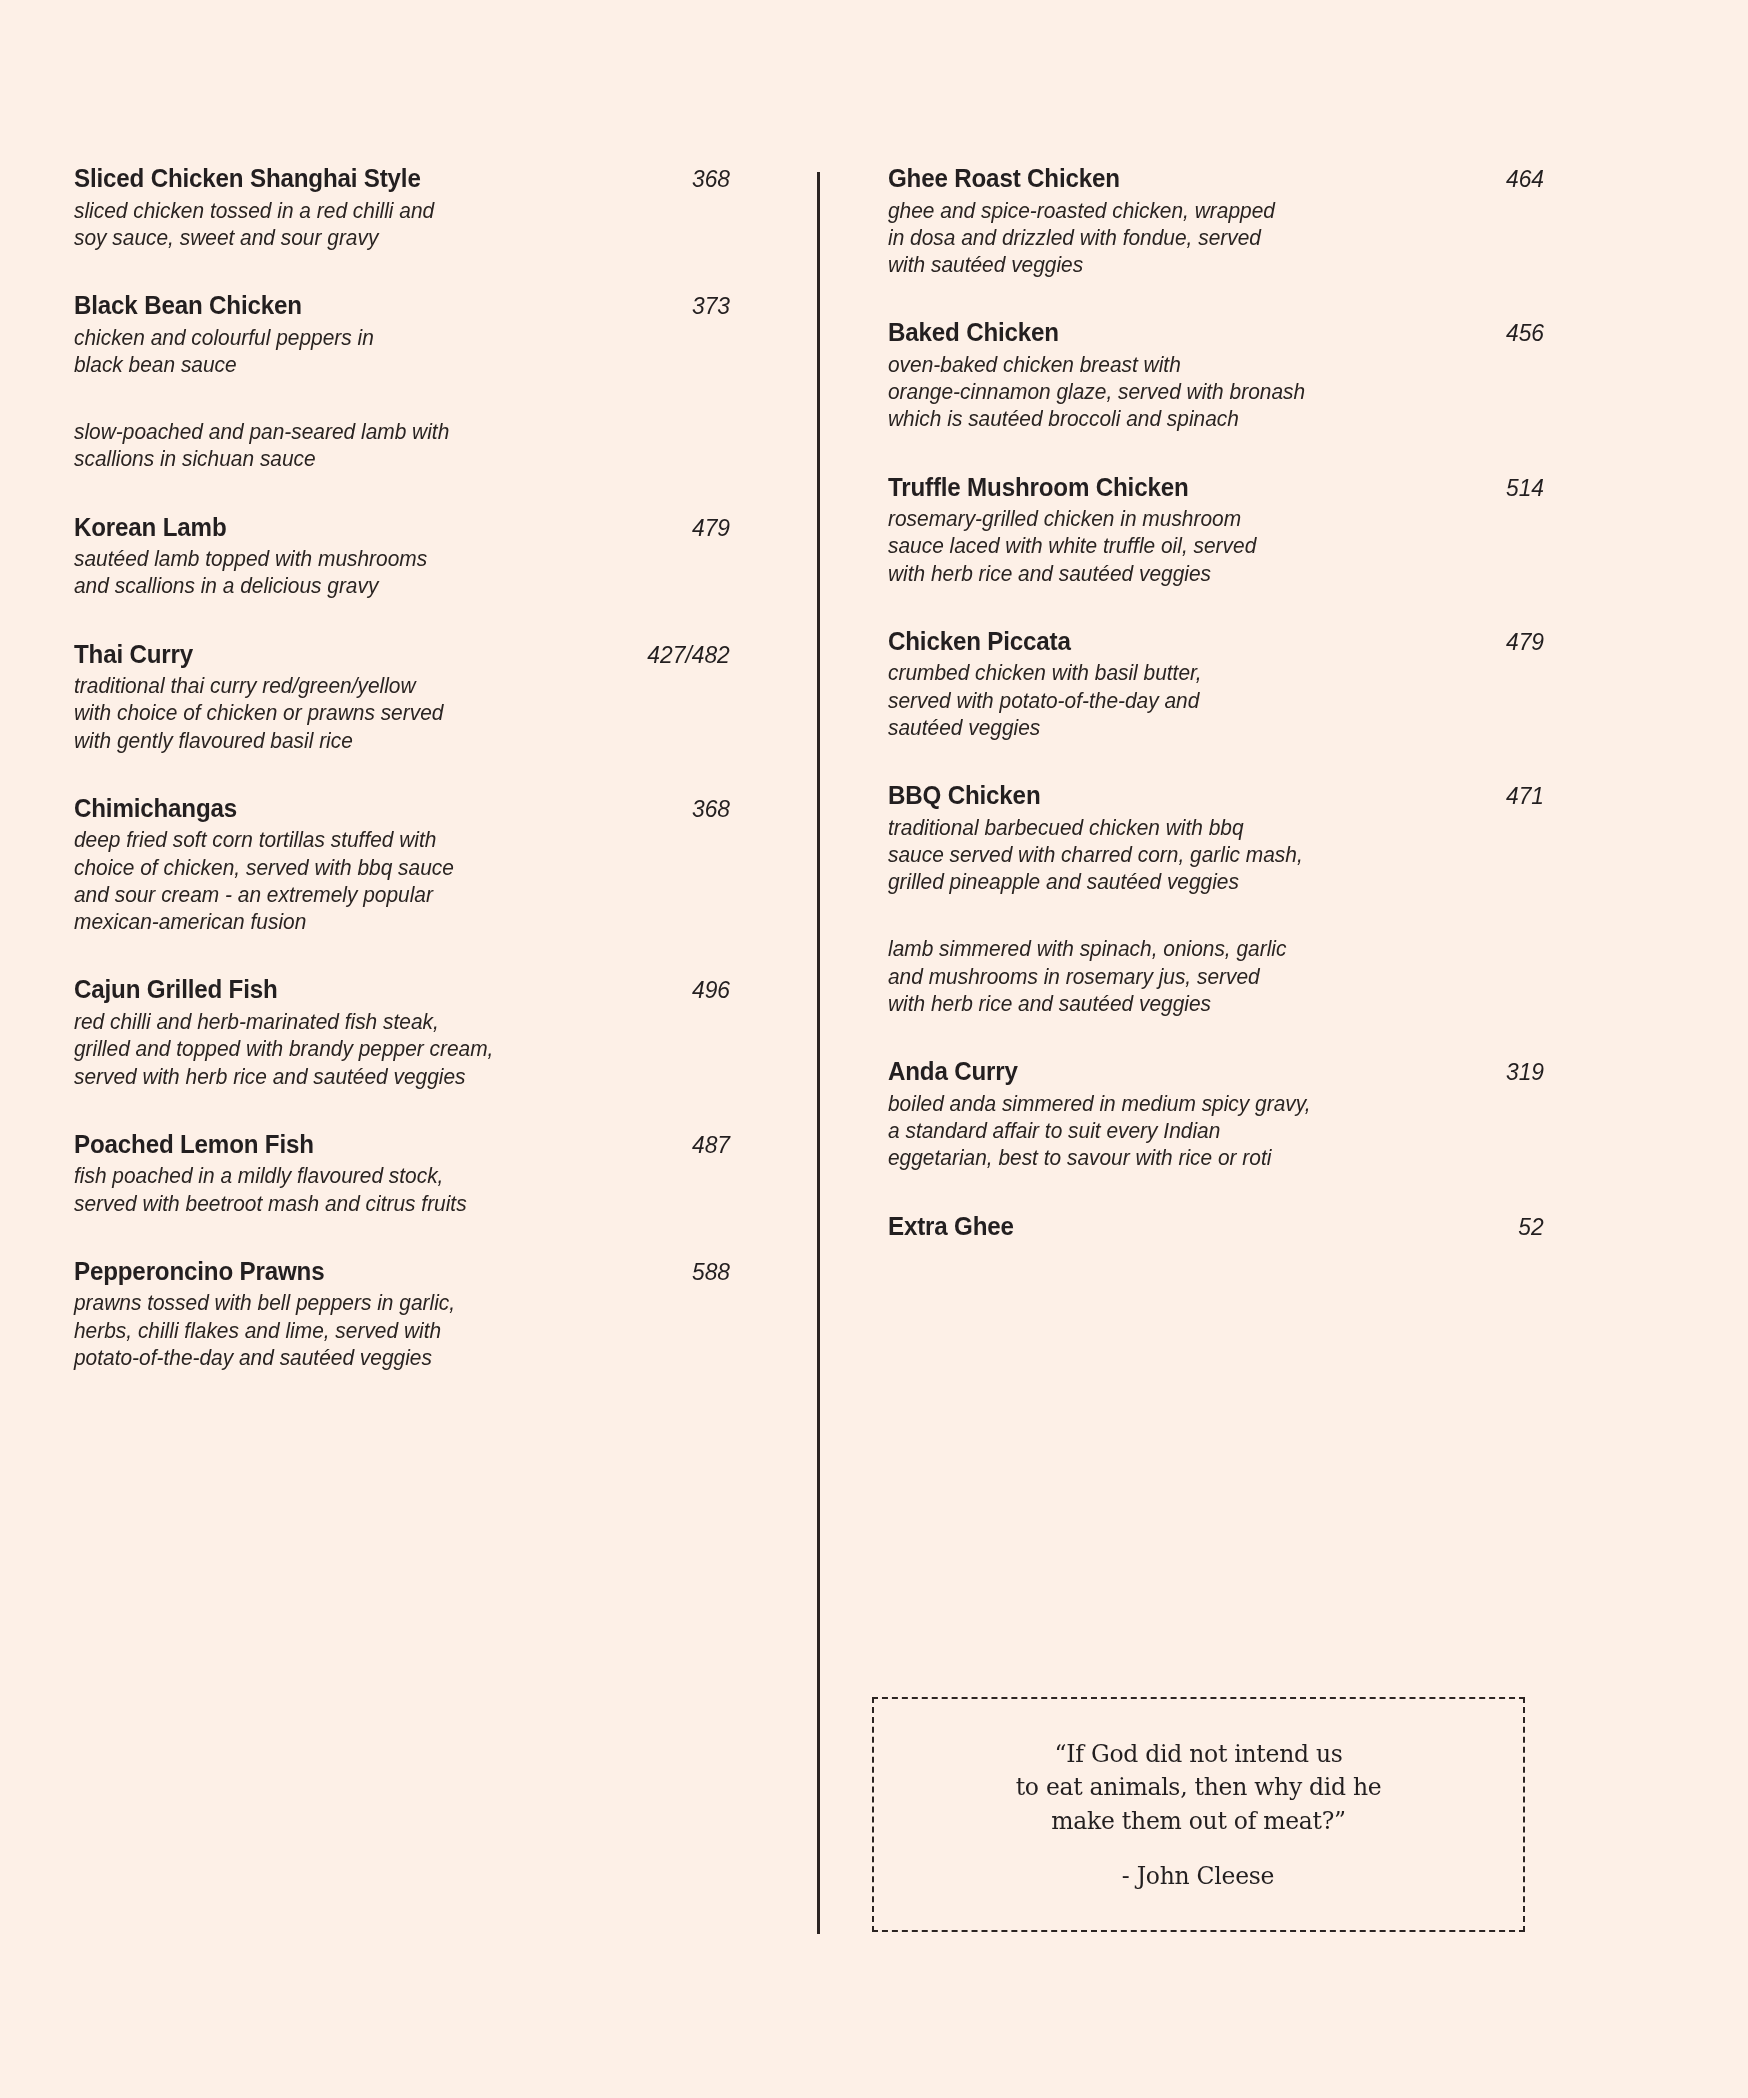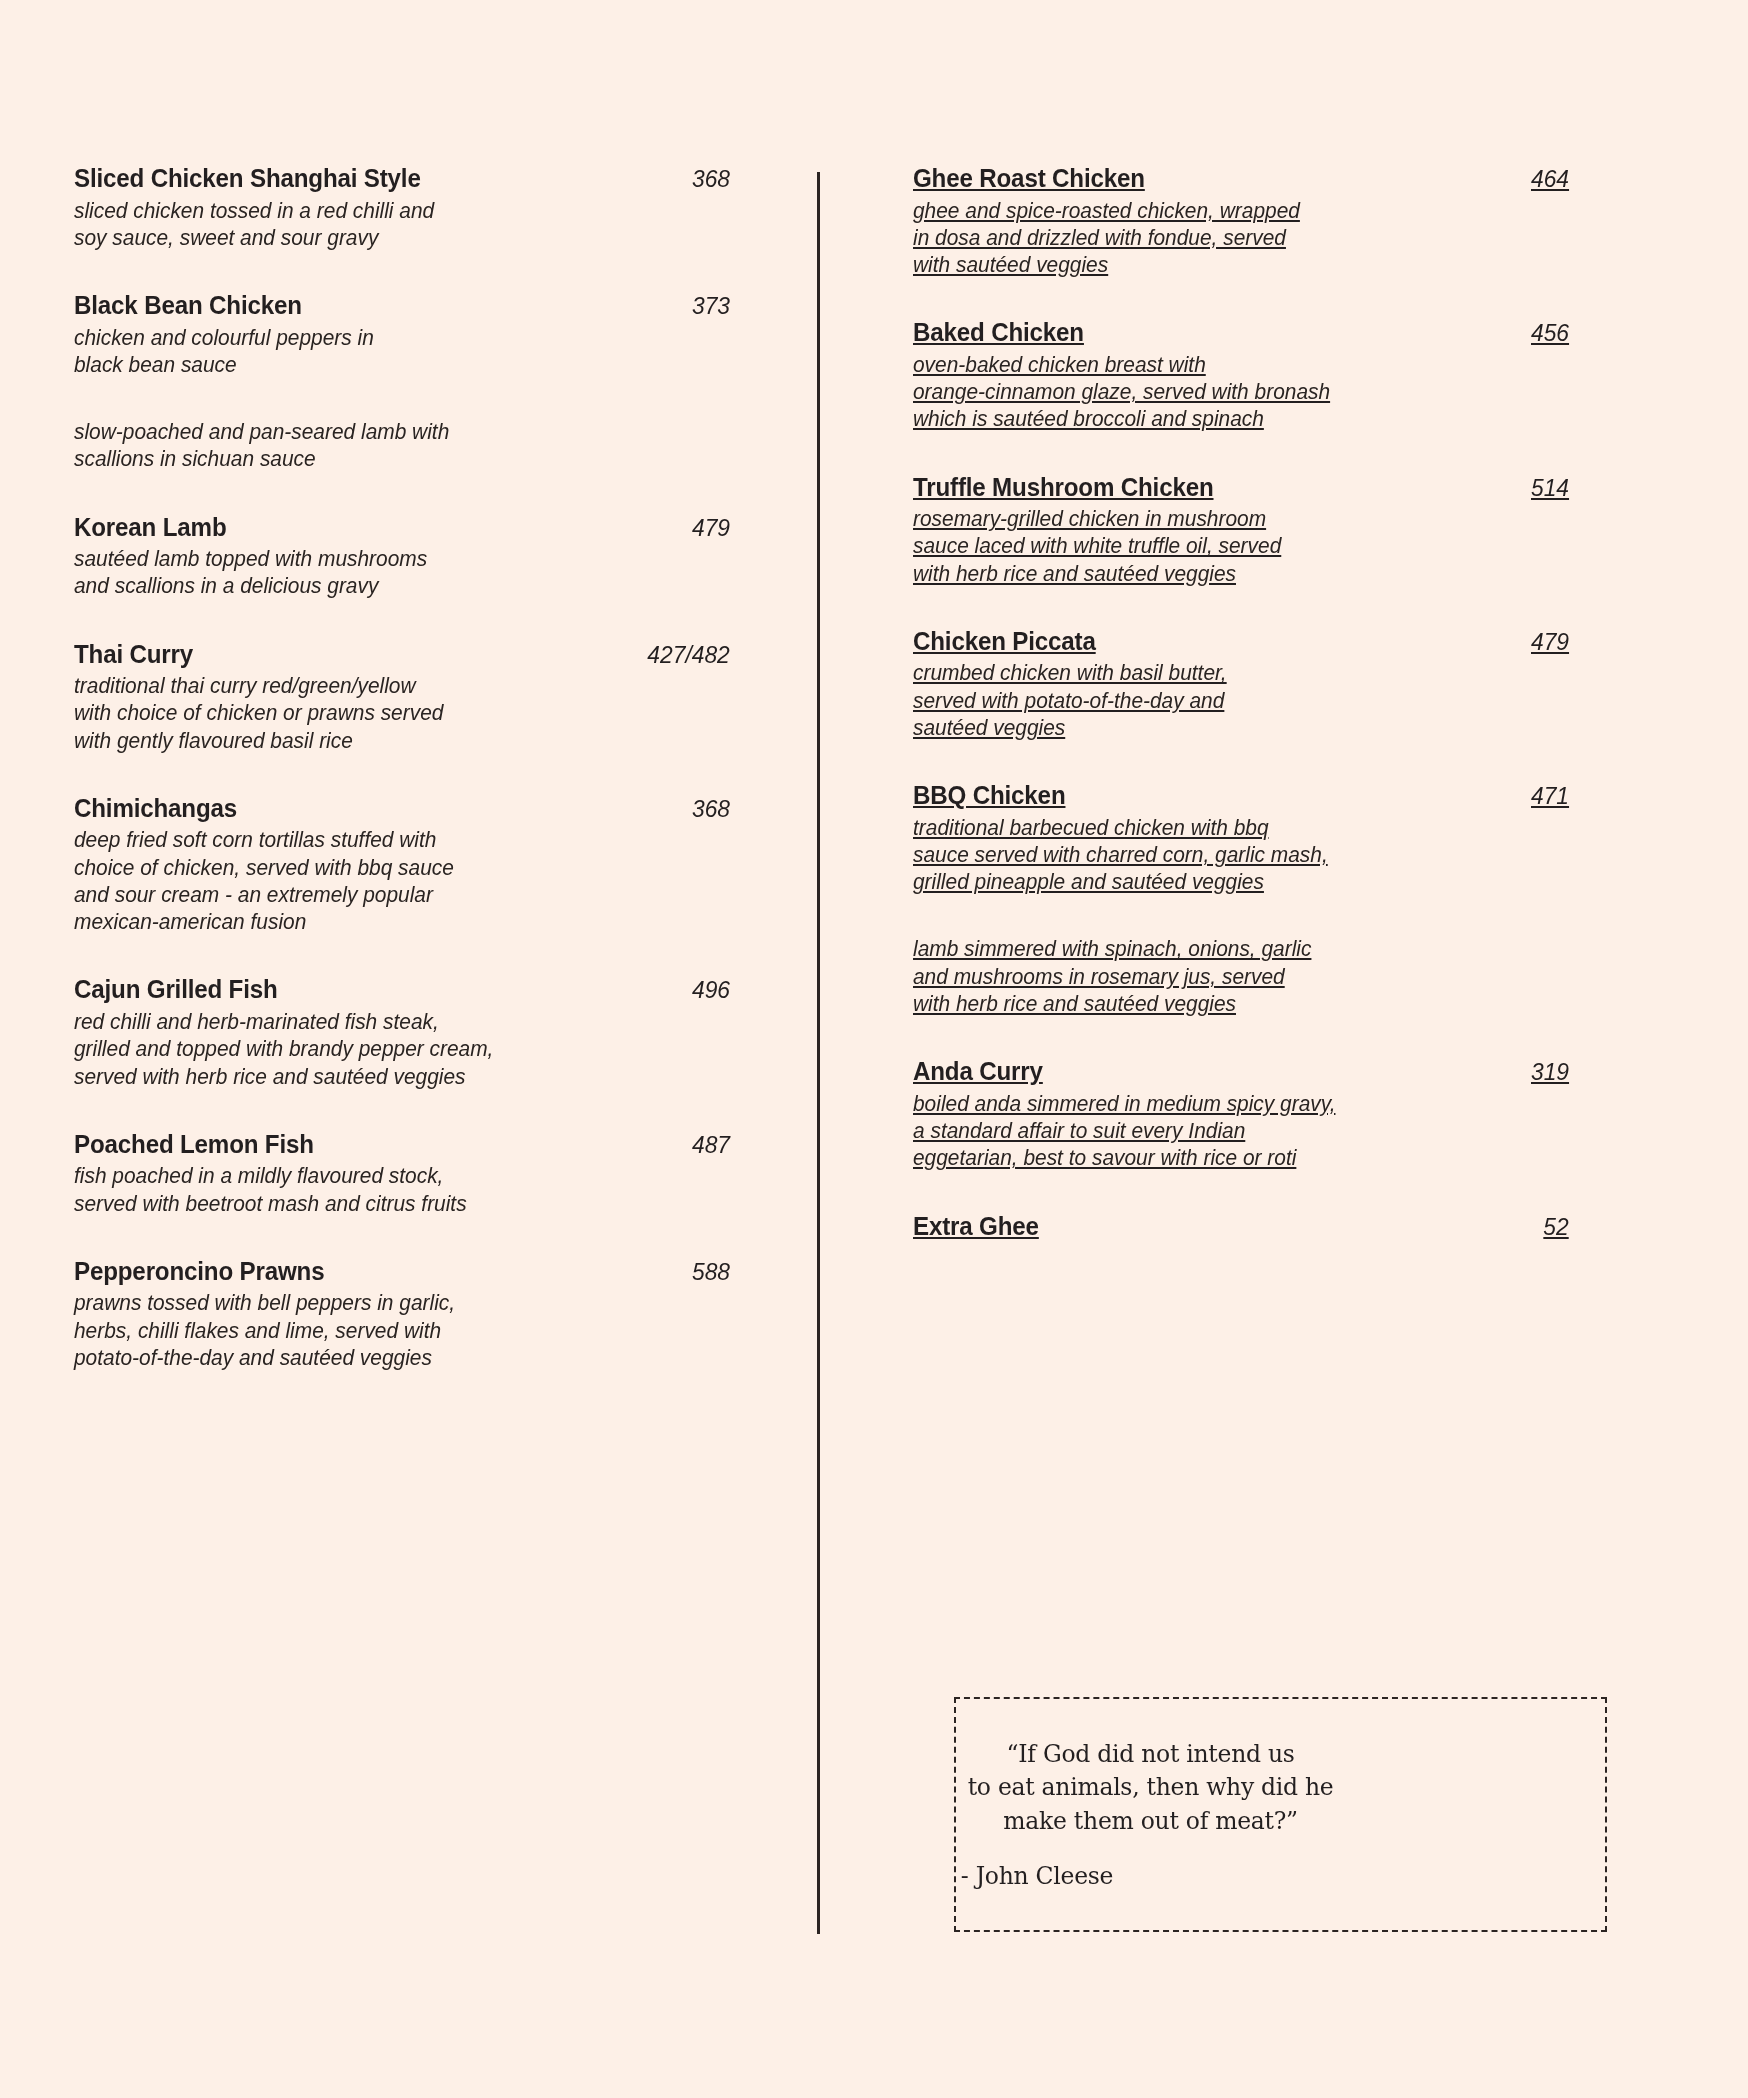--- a/index.html
+++ b/index.html
@@ -35,21 +35,21 @@
     height: 1762px;
     background: #2B2422;
   }
 
   
   .menu-column {
     position: absolute;
     top: 164px;
   }
   #left-column  { left: 74px;  width: 656px; }
-  #right-column { left: 913px; width: 656px; text-decoration: underline; }
+  #right-column { left: 888px; width: 656px; }
 
   
   .menu-item {
     position: relative;
     margin-bottom: 35px;
   }
   .item-head {
     display: flex;
     align-items: baseline;
     justify-content: space-between;
@@ -94,29 +94,29 @@
   }
   .item-desc:empty { display: none; }
 
   
   #left-column  .menu-item { margin-bottom: 40px; }
   #right-column .menu-item { margin-bottom: 40px; }
 
   
   #quote-box {
     position: absolute;
-    left: 954px;
+    left: 872px;
     top: 1697px;
     width: 653px;
     height: 235px;
     border: 2.5px dashed #2B2422;
     box-sizing: border-box;
     display: flex;
     flex-direction: column;
-    align-items: flex-start;
+    align-items: center;
     justify-content: center;
   }
   #quote-text {
     font-family: "DejaVu Serif", "Liberation Serif", serif;
     font-size: 25px;
     line-height: 1.34;
     text-align: center;
     color: #231F20;
     white-space: pre-line;
     letter-spacing: -0.3px;

